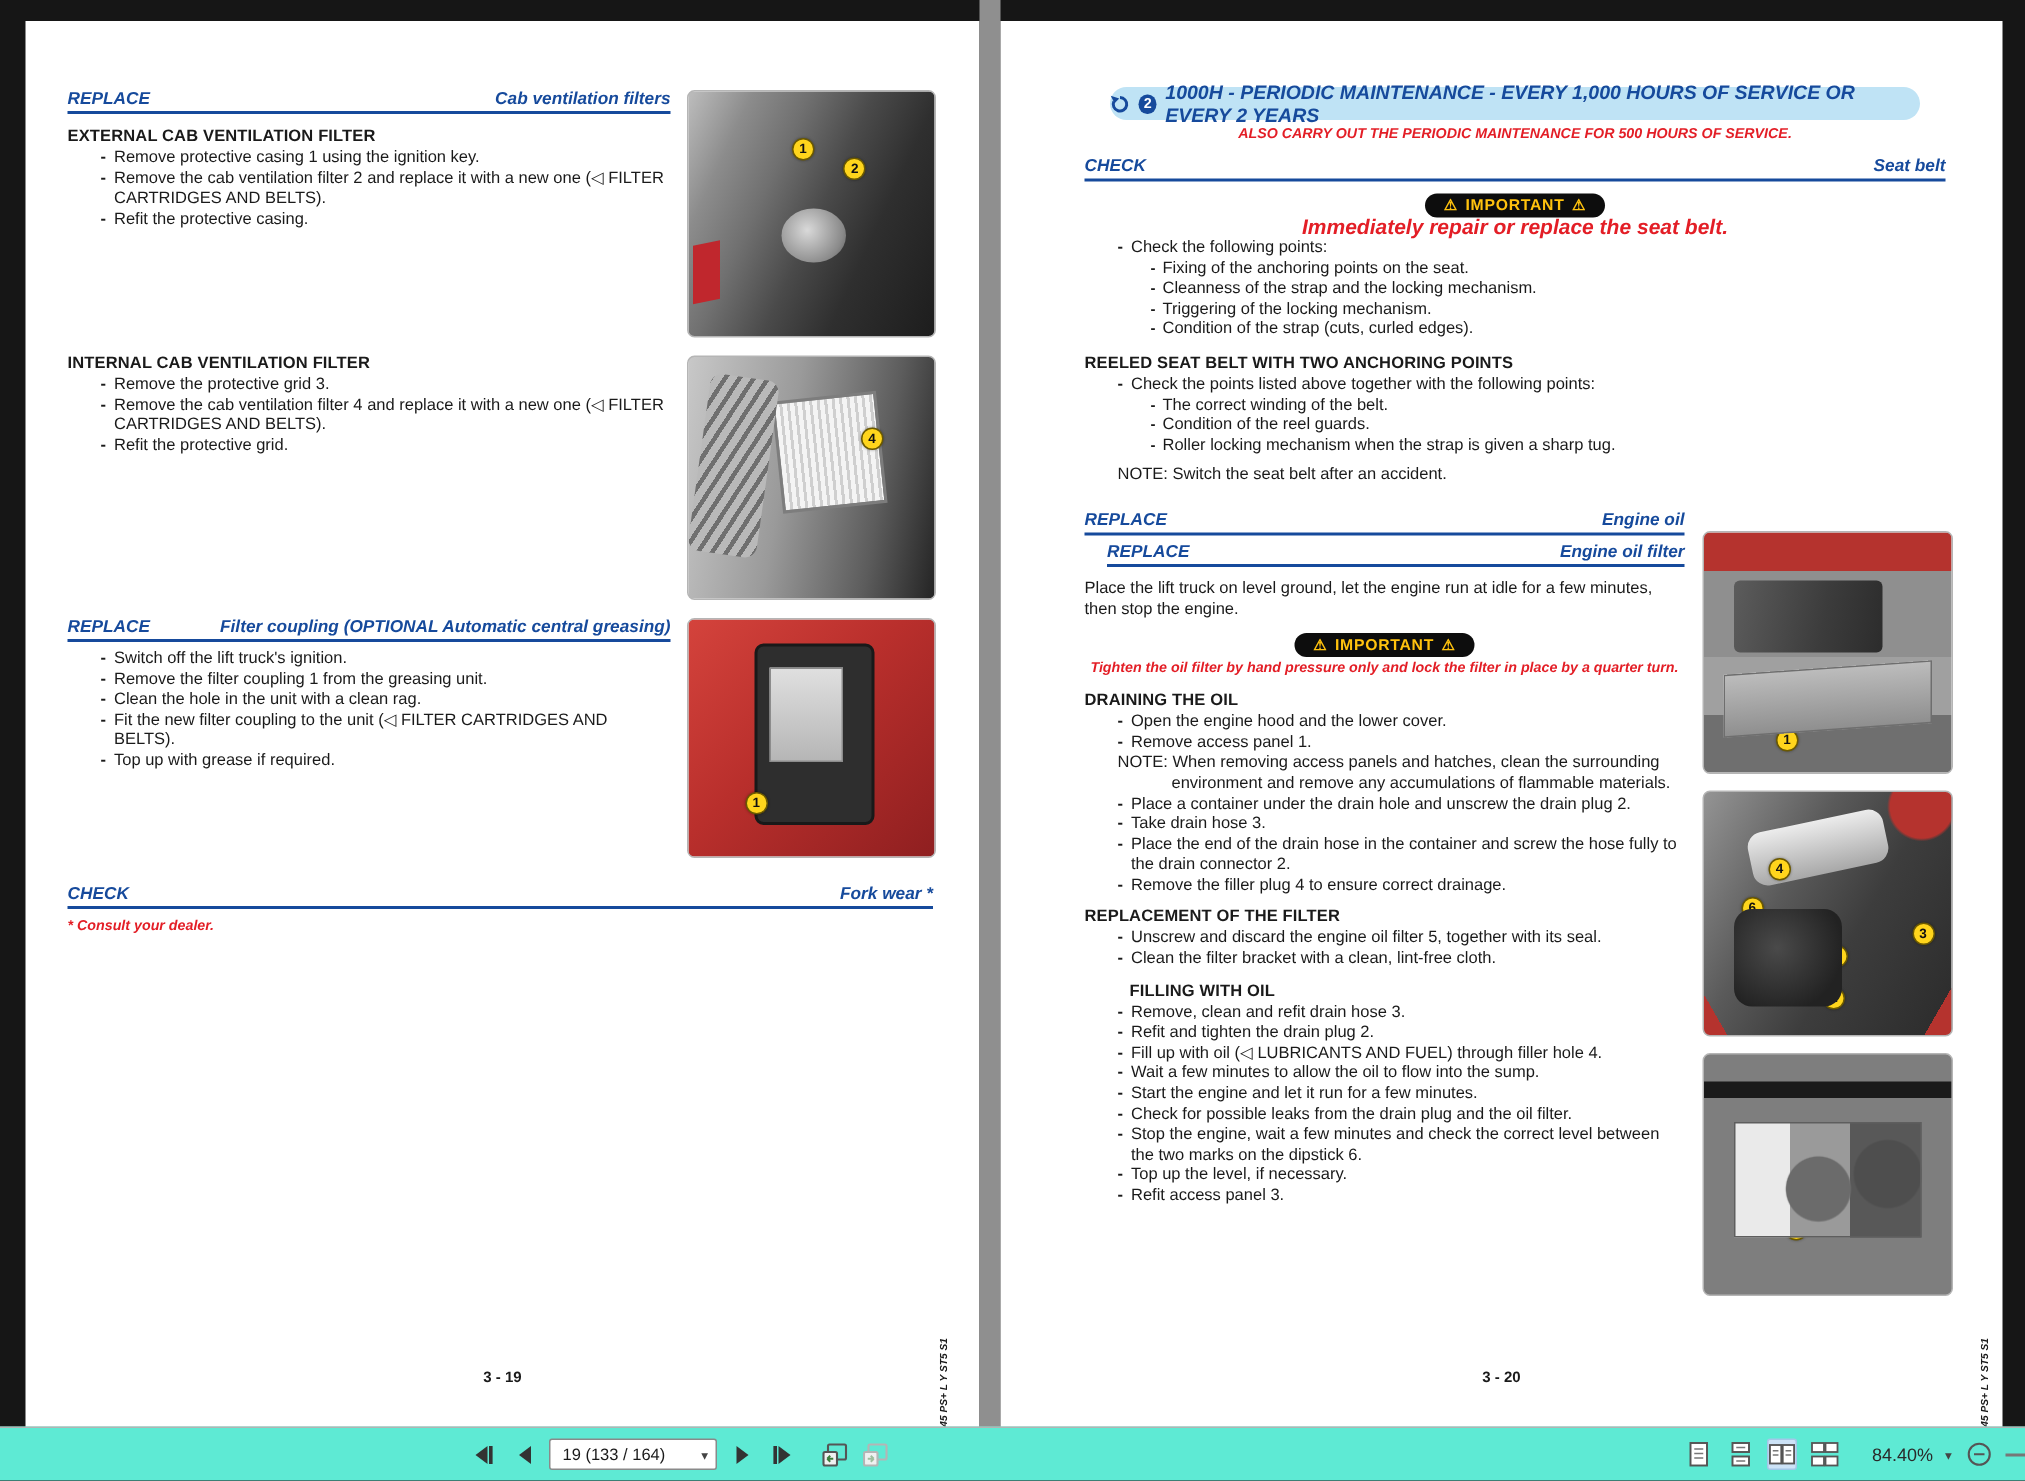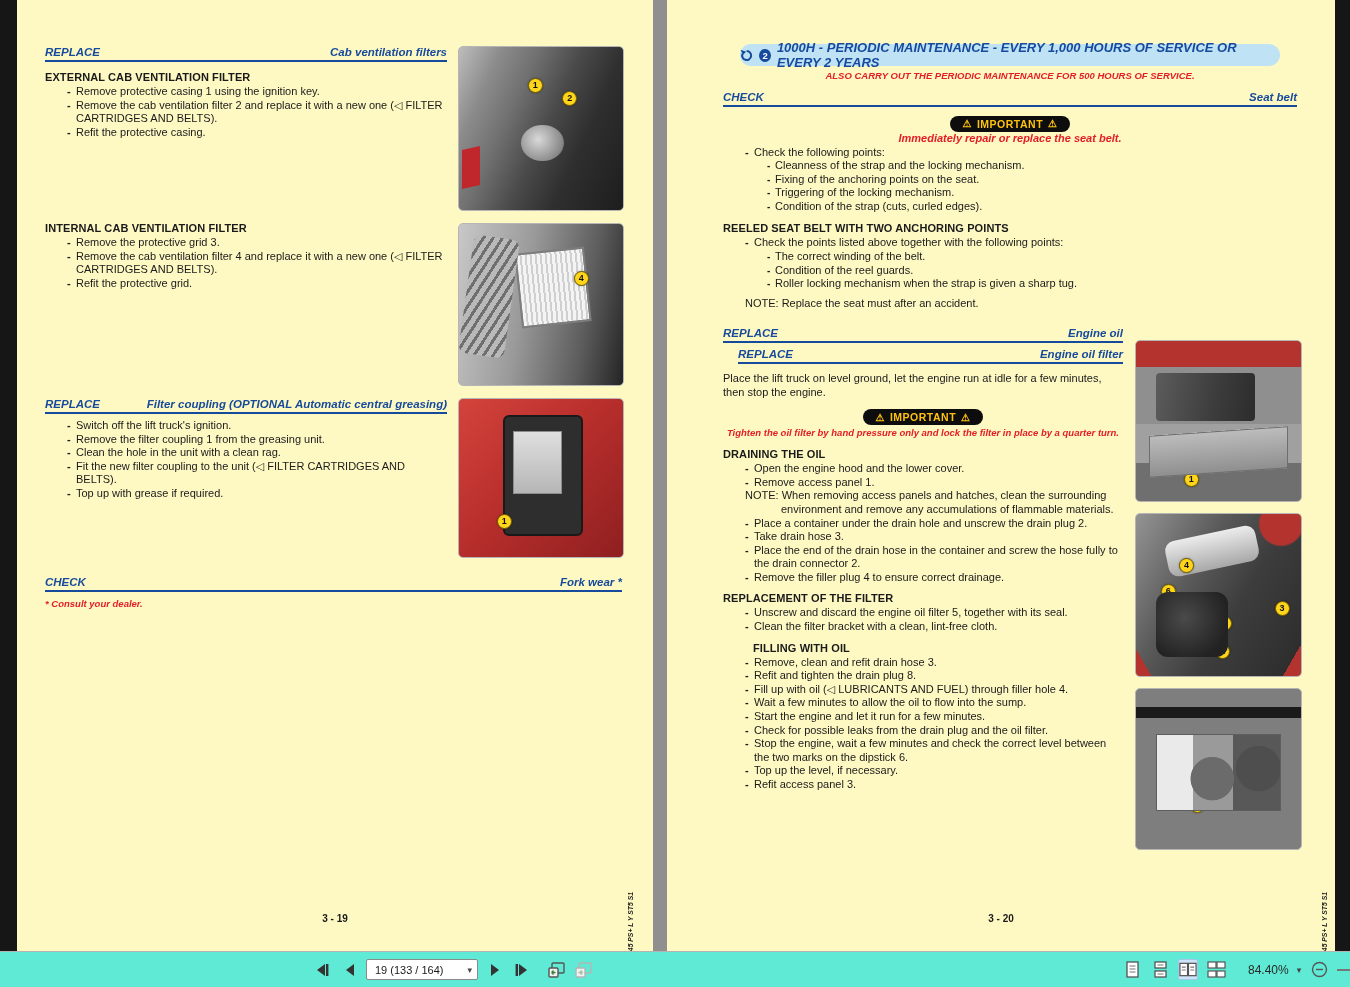--- a/index.html
+++ b/index.html
@@ -1,18 +1,18 @@
 <!DOCTYPE html>
 <html><head>
 <meta charset="utf-8">
 <style>
   html,body{margin:0;padding:0;width:1350px;height:987px;overflow:hidden;
     font-family:"Liberation Sans",sans-serif;background:#161616;}
   .viewer{position:absolute;left:0;top:0;width:1350px;height:952px;background:#161616;}
-  .page{position:absolute;top:0;bottom:0;background:#fef9c3;}
+  .page{position:absolute;top:14px;bottom:0;background:#ffffff;}
   .page-left{left:17px;width:636px;}
   .page-gap{position:absolute;top:0;bottom:0;left:653px;width:14px;background:#8f8f8f;}
   .page-right{left:667px;width:668px;}
 
   
   .sec-header{display:flex;justify-content:space-between;align-items:flex-end;
     border-bottom:2px solid #164a9c;color:#164a9c;font-weight:bold;font-style:italic;
     font-size:11.5px;padding-bottom:2px;}
   .subhead{font-weight:bold;font-size:11px;color:#1a1a1a;margin-top:9px;letter-spacing:.1px;}
   .li{position:relative;font-size:11px;line-height:13.6px;color:#1a1a1a;}
@@ -190,40 +190,40 @@
         <span>Seat belt</span>
       </div>
 
       <div class="imp-wrap" style="margin-top:6px;">
         <span class="imp-badge">
           <span class="warn-tri">⚠</span>
           <span>IMPORTANT</span>
           <span class="warn-tri">⚠</span>
         </span>
       </div>
-      <div class="red-it center" style="font-size:11px;line-height:12px;">Immediately repair or replace the seat belt.</div>
+      <div class="red-it center" style="font-size:14px;line-height:12px;">Immediately repair or replace the seat belt.</div>
 
       <div class="col574">
         <div style="margin-top:2px;">
             <div class="li b1">Check the following points:</div>
+            <div class="li b2">Fixing of the anchoring points on the seat.</div>
             <div class="li b2">Cleanness of the strap and the locking mechanism.</div>
-            <div class="li b2">Fixing of the anchoring points on the seat.</div>
             <div class="li b2">Triggering of the locking mechanism.</div>
             <div class="li b2">Condition of the strap (cuts, curled edges).</div>
           </div>
 
         <div class="subhead" style="margin-top:9px;">REELED SEAT BELT WITH TWO ANCHORING POINTS</div>
         <div style="margin-top:2px;">
             <div class="li b1">Check the points listed above together with the following points:</div>
             <div class="li b2">The correct winding of the belt.</div>
             <div class="li b2">Condition of the reel guards.</div>
             <div class="li b2">Roller locking mechanism when the strap is given a sharp tug.</div>
           </div>
 
-        <div class="para" style="margin-left:22px;margin-top:6px;">NOTE: Replace the seat must after an accident.</div>
+        <div class="para" style="margin-left:22px;margin-top:6px;">NOTE: Switch the seat belt after an accident.</div>
       </div>
 
       <div class="col400">
         <div class="sec-header" style="margin-top:17px;">
           <span>REPLACE</span>
           <span>Engine oil</span>
         </div>
         <div class="sec-header" style="margin-top:5px;margin-left:15px;">
           <span>REPLACE</span>
           <span>Engine oil filter</span>
@@ -253,21 +253,21 @@
 
         <div class="subhead" style="margin-top:8px;">REPLACEMENT OF THE FILTER</div>
         <div style="margin-top:2px;">
             <div class="li b1">Unscrew and discard the engine oil filter 5, together with its seal.</div>
             <div class="li b1">Clean the filter bracket with a clean, lint-free cloth.</div>
           </div>
 
         <div class="subhead" style="margin-top:8px;padding-left:30px;">FILLING WITH OIL</div>
         <div style="margin-top:2px;">
             <div class="li b1">Remove, clean and refit drain hose 3.</div>
-            <div class="li b1">Refit and tighten the drain plug 8.</div>
+            <div class="li b1">Refit and tighten the drain plug 2.</div>
             <div class="li b1">Fill up with oil (◁ LUBRICANTS AND FUEL) through filler hole 4.</div>
             <div class="li b1">Wait a few minutes to allow the oil to flow into the sump.</div>
             <div class="li b1">Start the engine and let it run for a few minutes.</div>
             <div class="li b1">Check for possible leaks from the drain plug and the oil filter.</div>
             <div class="li b1">Stop the engine, wait a few minutes and check the correct level between the two marks on the dipstick 6.</div>
             <div class="li b1">Top up the level, if necessary.</div>
             <div class="li b1">Refit access panel 3.</div>
           </div>
       </div>
     </div>

